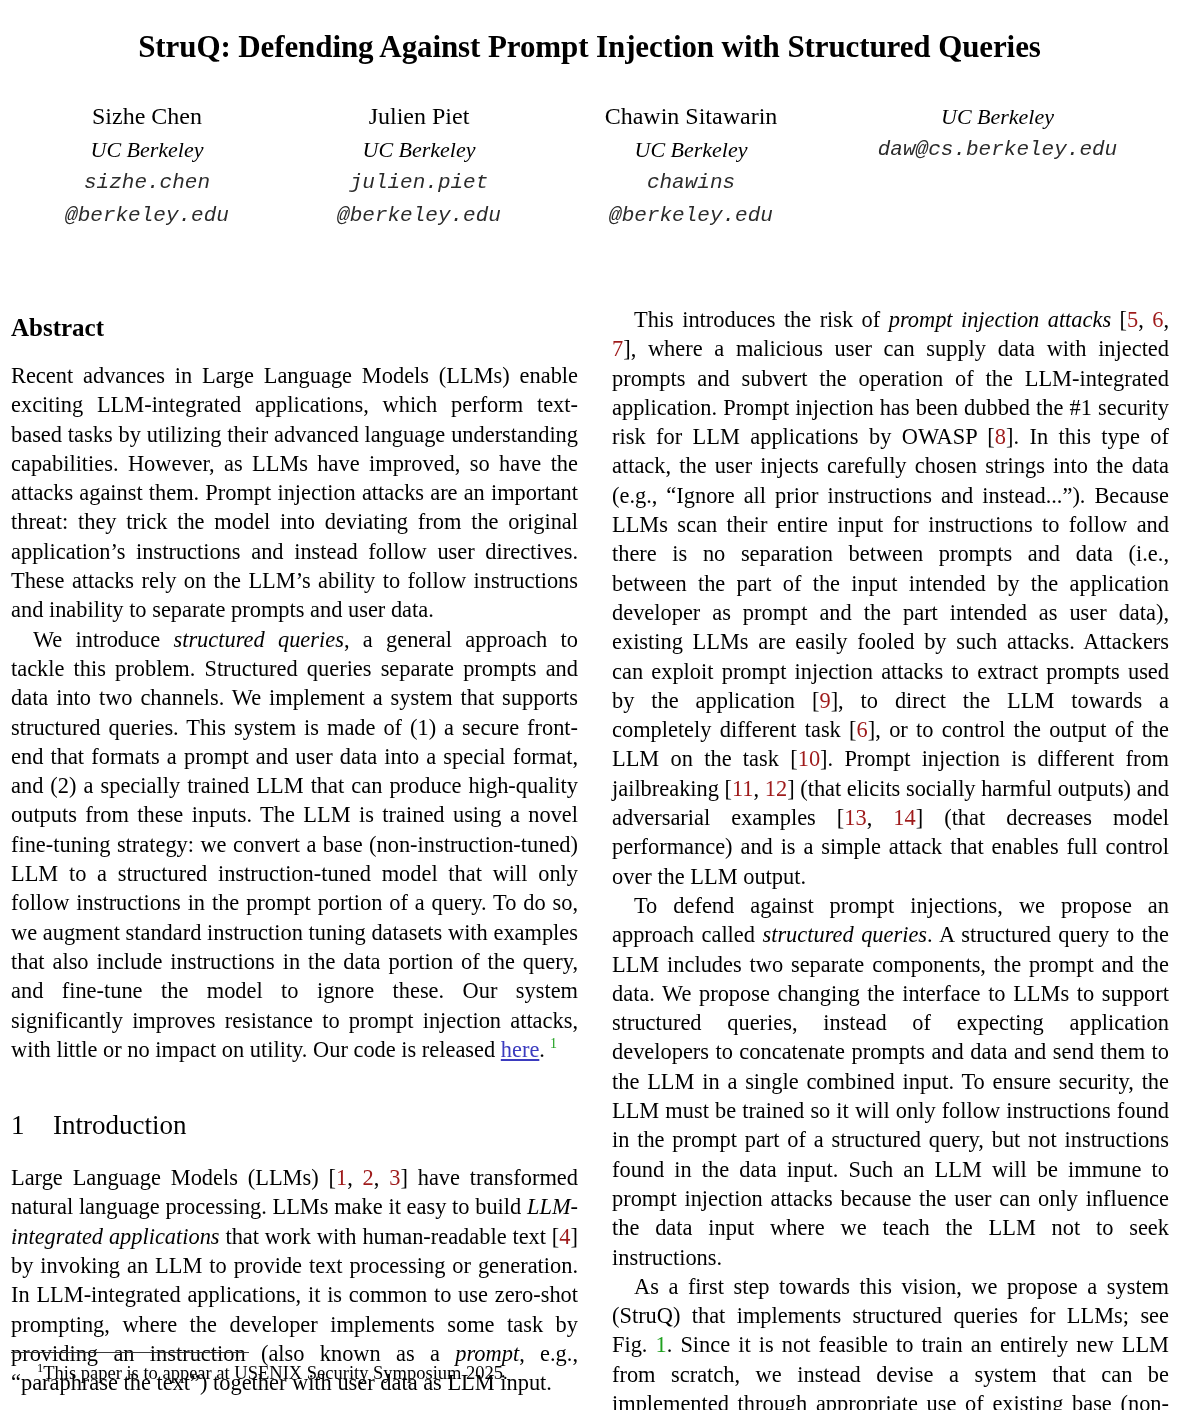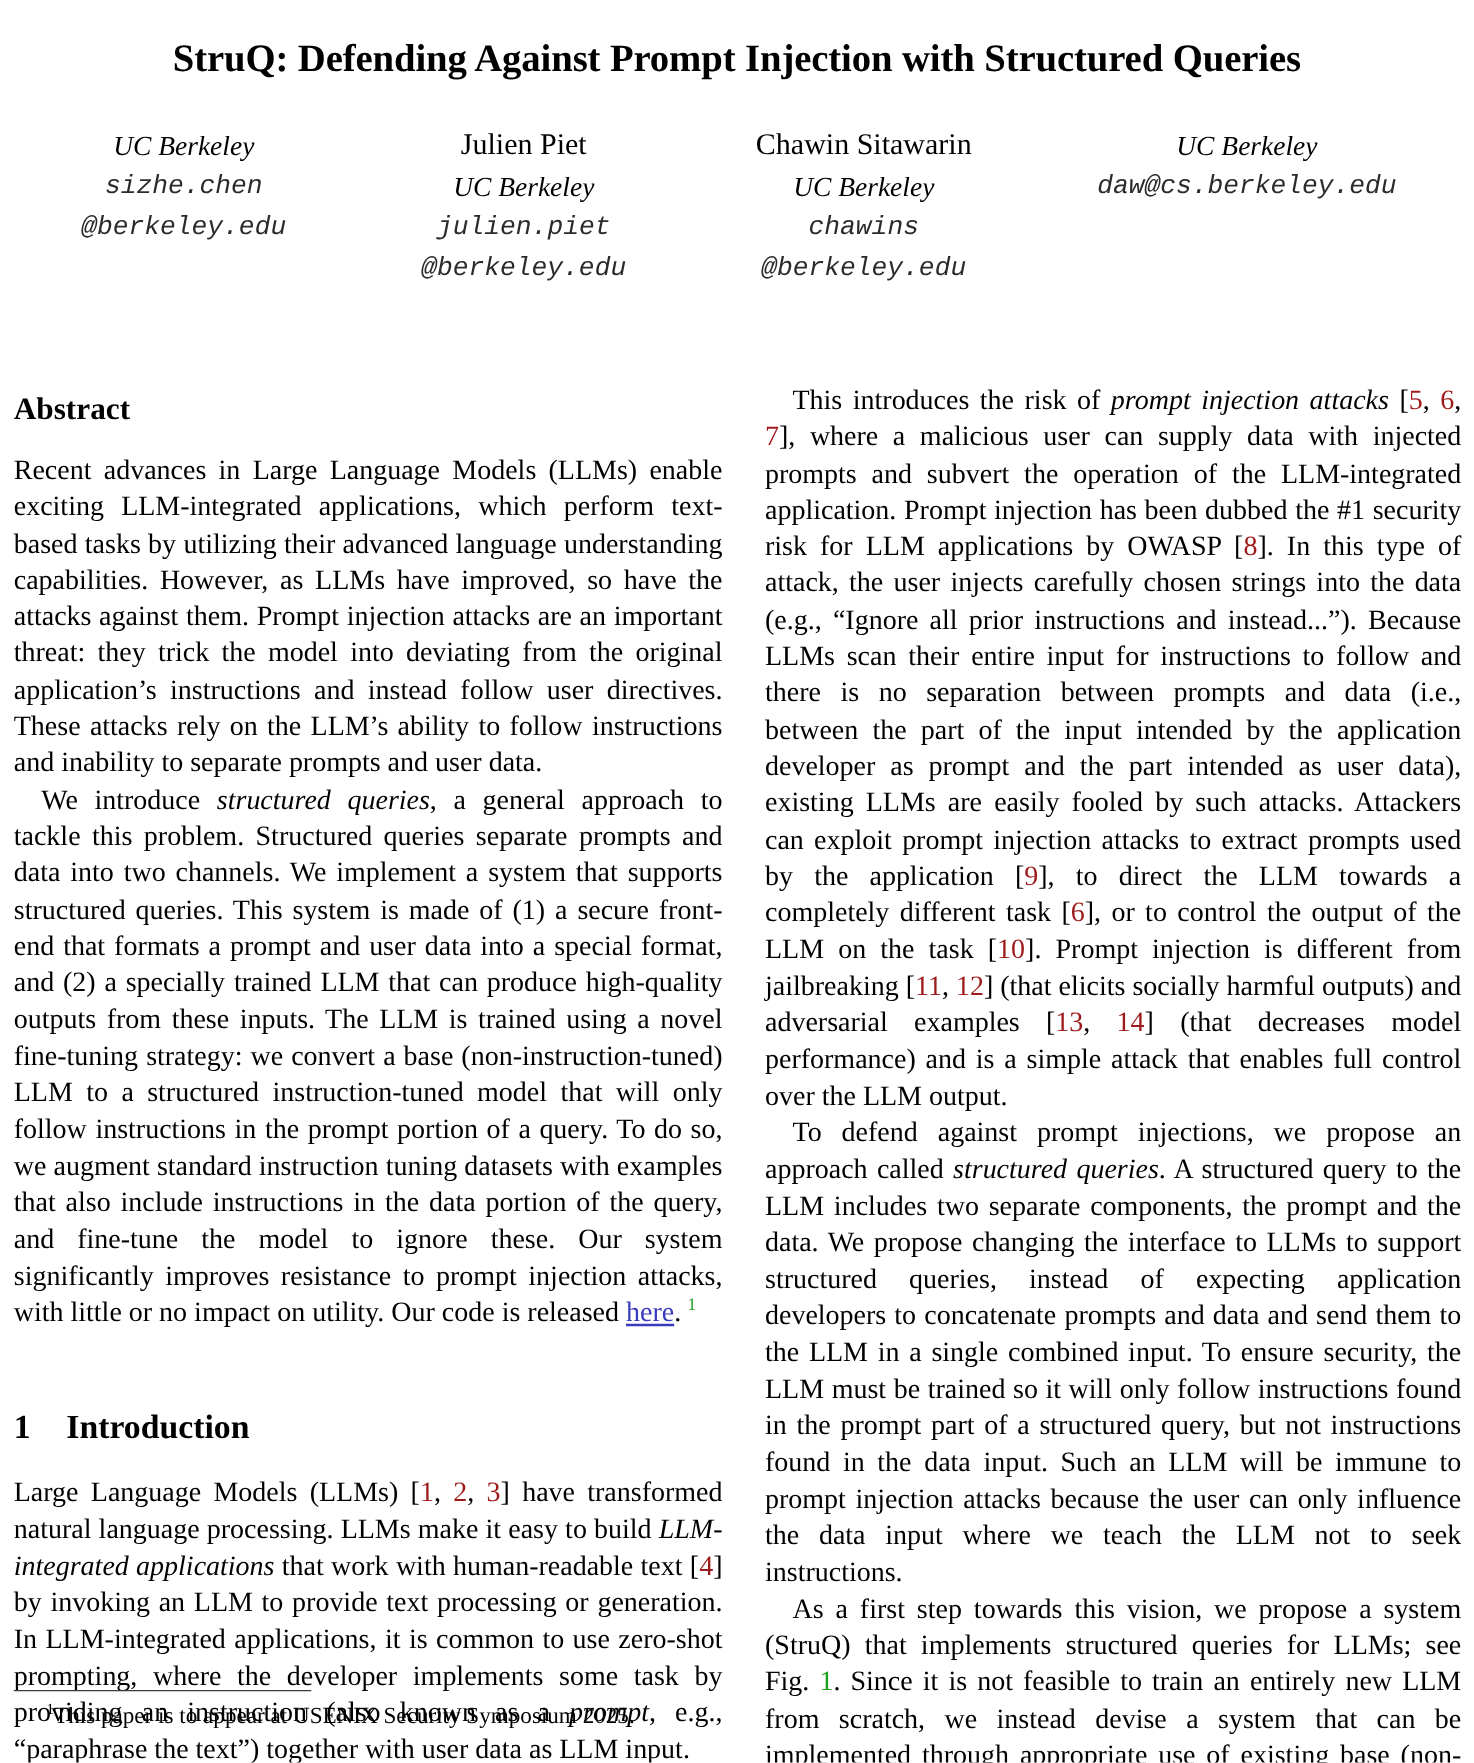--- a/index.html
+++ b/index.html
@@ -86,23 +86,23 @@
   .section-heading-centered {
     text-align: left;
     font-size: 25px;
     font-weight: bold;
     line-height: 30px;
     margin: 8px 0 18px 0;
   }
 
   .section-heading {
     font-size: 27px;
-    font-weight: bold;
+    font-weight: normal;
     line-height: 32px;
-    margin: 16px 0 22px 0;
+    margin: 0 0 22px 0;
   }
   .section-heading .sec-num {
     display: inline-block;
     min-width: 42px;
   }
 
   p.body-text {
     margin: 0;
     font-size: 22.4px;
     line-height: 29.3px;
@@ -157,20 +157,21 @@
   }
 </style>
 </head>
 <body>
 
 <div class="paper-title">StruQ: Defending Against Prompt Injection with Structured Queries</div>
 
 <div class="authors-row">
 
   <div class="author-block a0">
+    <div class="author-name">Sizhe Chen</div>
     <div class="author-affil">UC Berkeley</div>
     <div class="author-email">sizhe.chen</div>
     <div class="author-email">@berkeley.edu</div>
   </div>
 
   <div class="author-block a1">
     <div class="author-name">Julien Piet</div>
     <div class="author-affil">UC Berkeley</div>
     <div class="author-email">julien.piet</div>
     <div class="author-email">@berkeley.edu</div>

